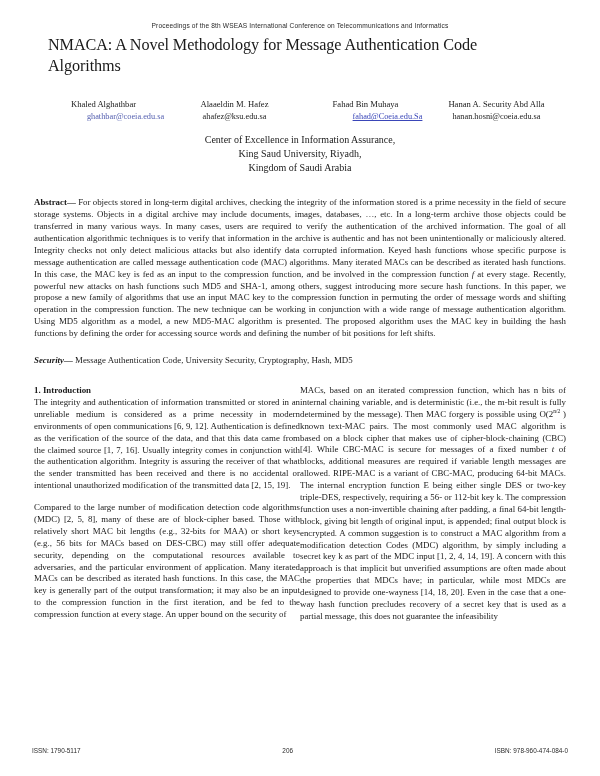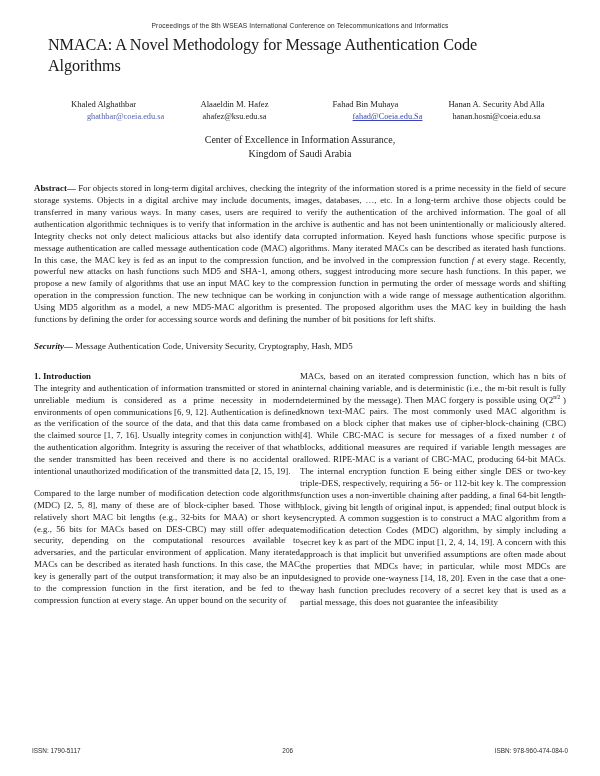--- a/index.html
+++ b/index.html
@@ -164,20 +164,21 @@
       <span class="author-email"><span class="email-link underlined">fahad@Coeia.edu.Sa</span></span>
     </div>
     <div class="author-block">
       <span class="author-name">Hanan A. Security Abd Alla</span>
       <span class="author-email"><span class="email-plain">hanan.hosni@coeia.edu.sa</span></span>
     </div>
   </div>
 
   <div class="affiliation">
     <div>Center of Excellence in Information Assurance,</div>
+    <div>King Saud University, Riyadh,</div>
     <div>Kingdom of Saudi Arabia</div>
   </div>
 
   <div class="abstract"><b>Abstract—</b><span> For objects stored in long-term digital archives, checking the integrity of the information stored is a prime necessity in the field of secure storage systems. Objects in a digital archive may include documents, images, databases, …, etc.  In a long-term archive those objects could be transferred in many various ways. In many cases, users are required to verify the authentication of the archived information. The goal of all authentication algorithmic techniques is to verify that information in the archive is authentic and has not been unintentionally or maliciously altered. Integrity checks not only detect malicious attacks but also identify data corrupted information. Keyed hash functions whose specific purpose is message authentication are called message authentication code (MAC) algorithms.  Many iterated MACs can be described as iterated hash functions. In this case, the MAC key is fed as an input to the compression function, and be involved in the compression function </span><em>f</em><span> at every stage. Recently, powerful new attacks on hash functions such MD5 and SHA-1, among others, suggest introducing more secure hash functions. In this paper, we propose a new family of algorithms that use an input MAC key to the compression function in permuting the order of message words and shifting operation in the compression function. The new technique can be working in conjunction with a wide range of message authentication algorithm. Using MD5 algorithm as a model, a new MD5-MAC algorithm is presented. The proposed algorithm uses the MAC key in building the hash functions by defining the order for accessing source words and defining the number of bit positions for left shifts.</span></div>
 
   <div class="keywords"><span class="kw-head">Security—</span><span> Message Authentication Code, University Security, Cryptography, Hash, MD5</span></div>
 
   <div class="columns">
 
     <div class="col col-left">

